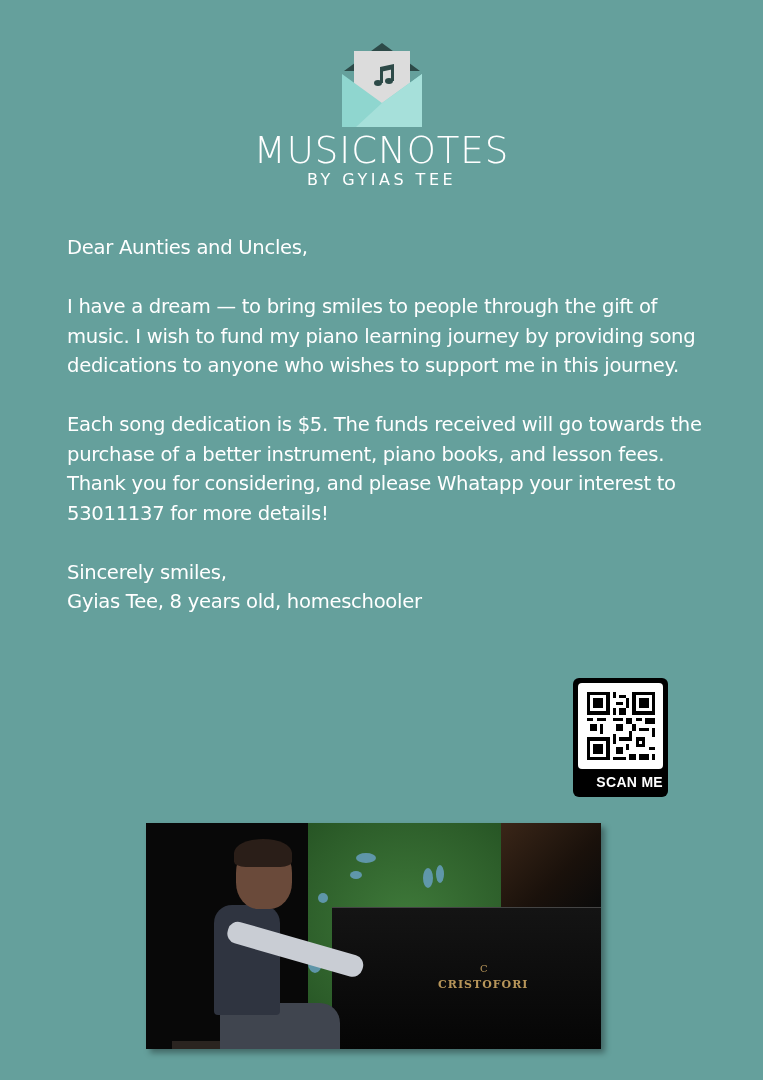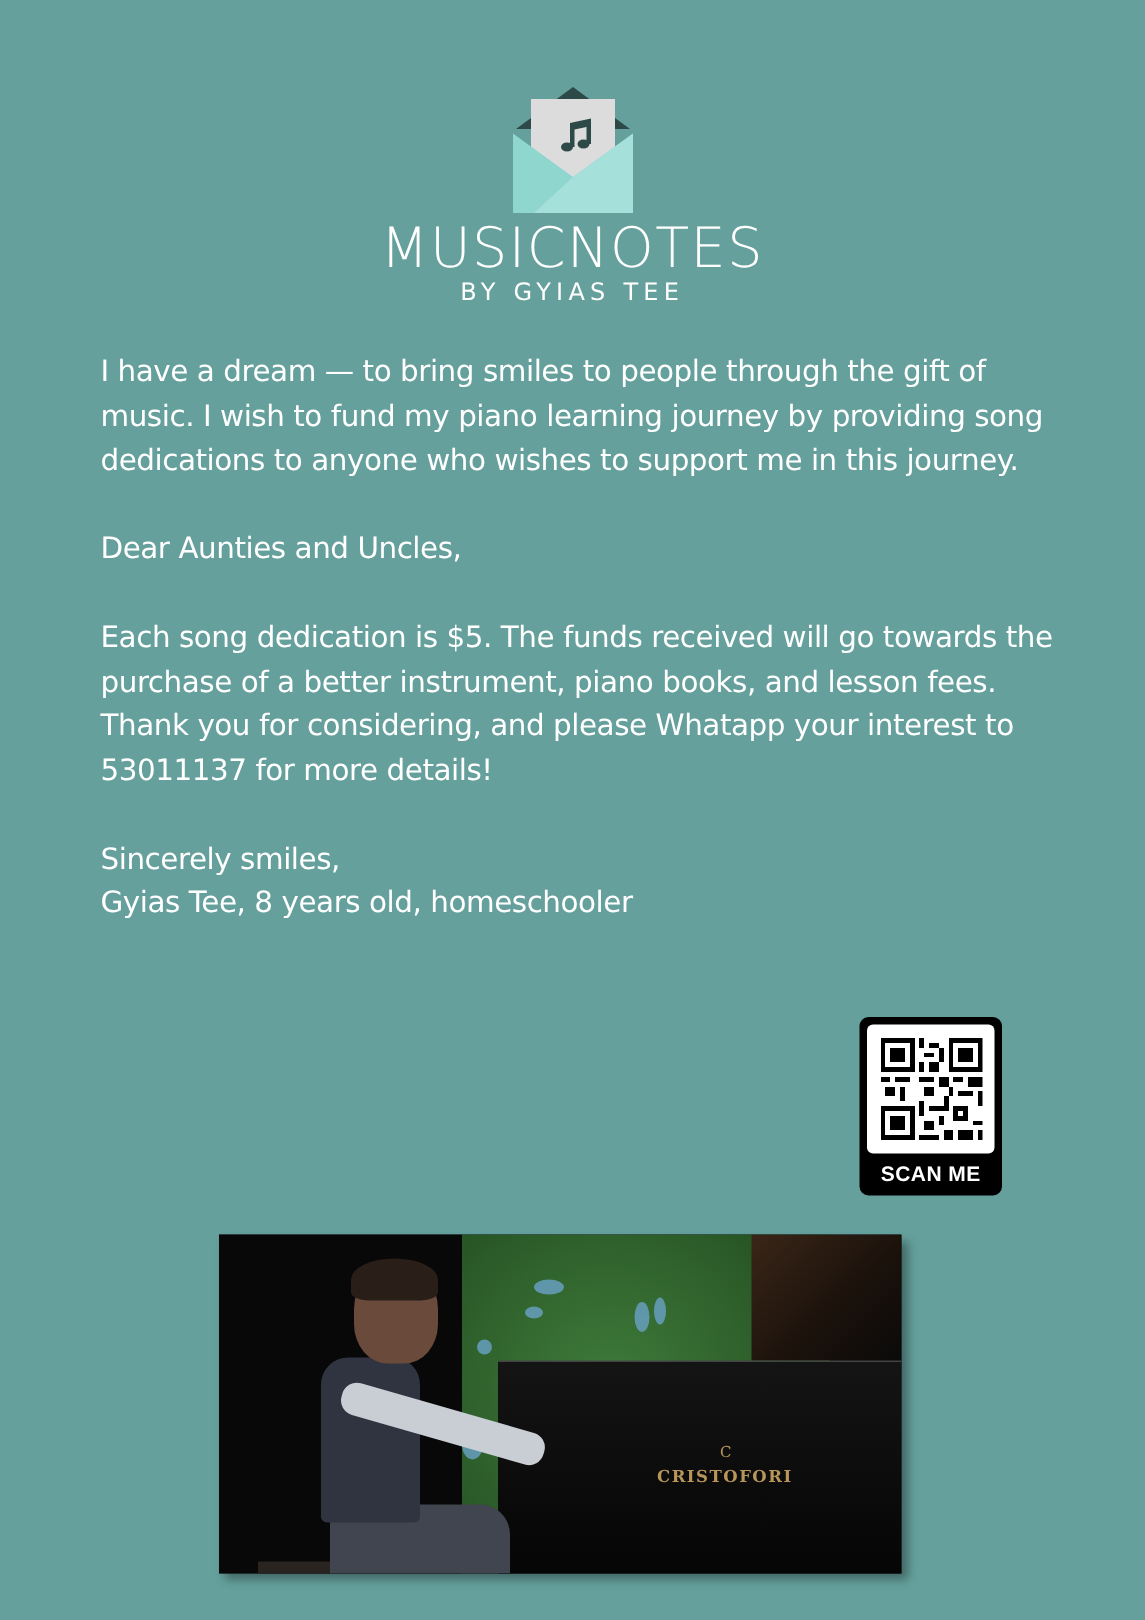--- a/index.html
+++ b/index.html
@@ -5,21 +5,21 @@
     html, body { margin: 0; padding: 0; }
     body {
       width: 763px; height: 1080px;
       background: #65a09c;
       font-family: "DejaVu Sans", sans-serif;
       color: #ffffff;
       position: relative;
       overflow: hidden;
     }
     .logo {
-      position: absolute; left: 0; right: 0; top: 56px;
+      position: absolute; left: 0; right: 0; top: 41px;
       display: flex; flex-direction: column; align-items: center;
     }
     .envelope { width: 92px; height: 86px; }
     .brand {
       margin-top: 4px;
       font-family: "DejaVu Sans", sans-serif;
       font-weight: 200;
       font-size: 37px;
       letter-spacing: 1px;
       line-height: 40px;
@@ -39,21 +39,21 @@
       width: 95px; height: 119px;
       background: #000; border-radius: 6px;
       box-sizing: border-box; padding: 5px 5px 0 5px;
     }
     .qr-inner {
       background: #fff; border-radius: 4px;
       width: 85px; height: 86px;
       display: flex; align-items: center; justify-content: center;
     }
     .qr-label {
-      text-align: center; font-size: 14px; font-weight: bold;
+      text-align: right; font-size: 14px; font-weight: bold;
       line-height: 26px; color: #fff; letter-spacing: 0.3px;
       font-family: "Liberation Sans", sans-serif;
     }
     .photo {
       position: absolute; left: 146px; top: 823px;
       width: 455px; height: 226px;
       box-shadow: 4px 4px 6px rgba(0,0,0,0.35);
       overflow: hidden; background: #050505;
     }
     .curtain { position: absolute; left: 0; top: 0; width: 162px; height: 100%; background: #080808; }
@@ -102,22 +102,22 @@
       <ellipse cx="53" cy="40" rx="4" ry="3"></ellipse>
     </g>
     <polygon points="6,33 46,62 86,33 86,86 6,86" fill="#8fd6cf"></polygon>
     <polygon points="46,62 86,33 86,86 20,86" fill="#a6e0da"></polygon>
   </svg>
   <div class="brand">MUSICNOTES</div>
   <div class="byline">BY GYIAS TEE</div>
 </div>
 
 <div class="letter">
+  <p>Dear Aunties and Uncles,</p>
   <p>I have a dream — to bring smiles to people through the gift of music. I wish to fund my piano learning journey by providing song dedications to anyone who wishes to support me in this journey.</p>
-  <p>Dear Aunties and Uncles,</p>
   <p>Each song dedication is $5. The funds received will go towards the purchase of a better instrument, piano books, and lesson fees. Thank you for considering, and please Whatapp your interest to 53011137 for more details!</p>
   <div>Sincerely smiles,</div>
   <div>Gyias Tee, 8 years old, homeschooler</div>
 </div>
 
 <div class="qr">
   <div class="qr-inner">
     <svg width="68" height="68" viewBox="0 0 21 21" shape-rendering="crispEdges">
       <g fill="#000">
         <rect x="0" y="0" width="7" height="7"></rect>

